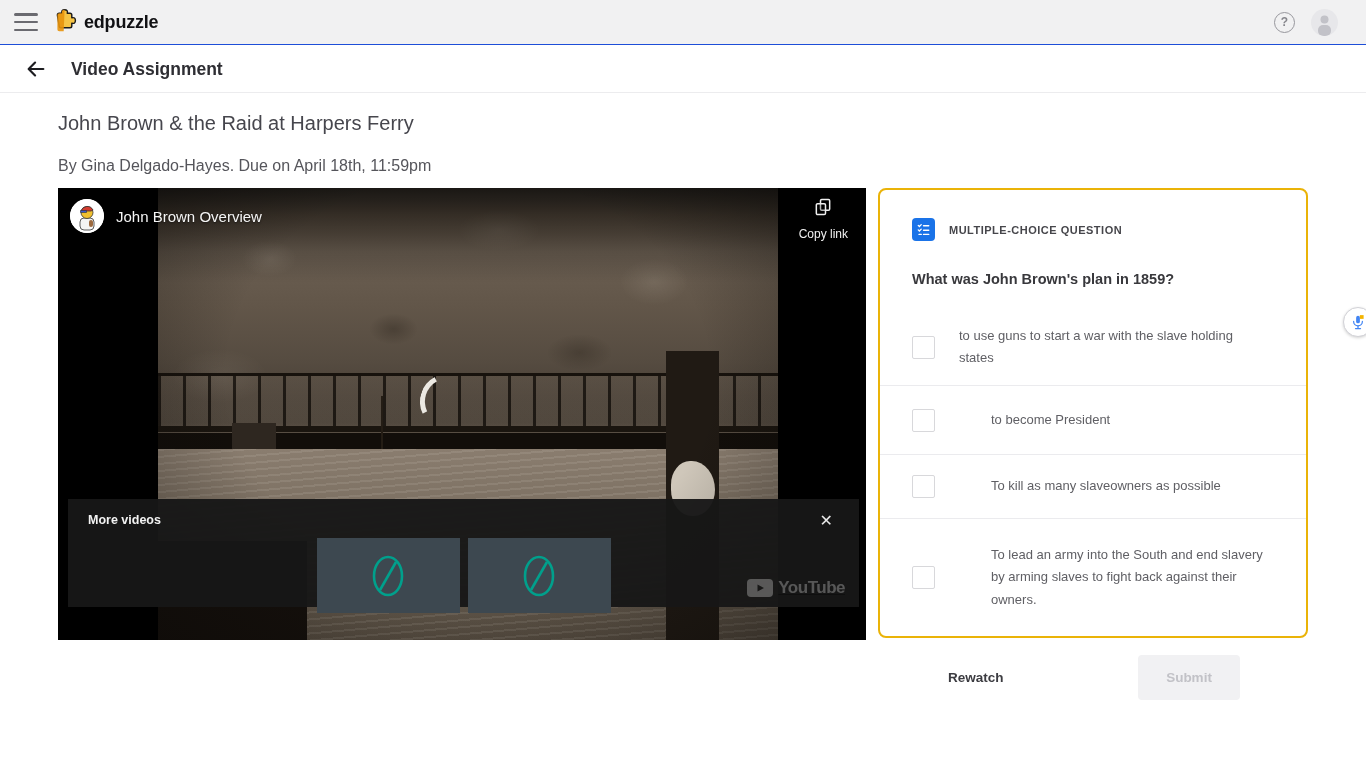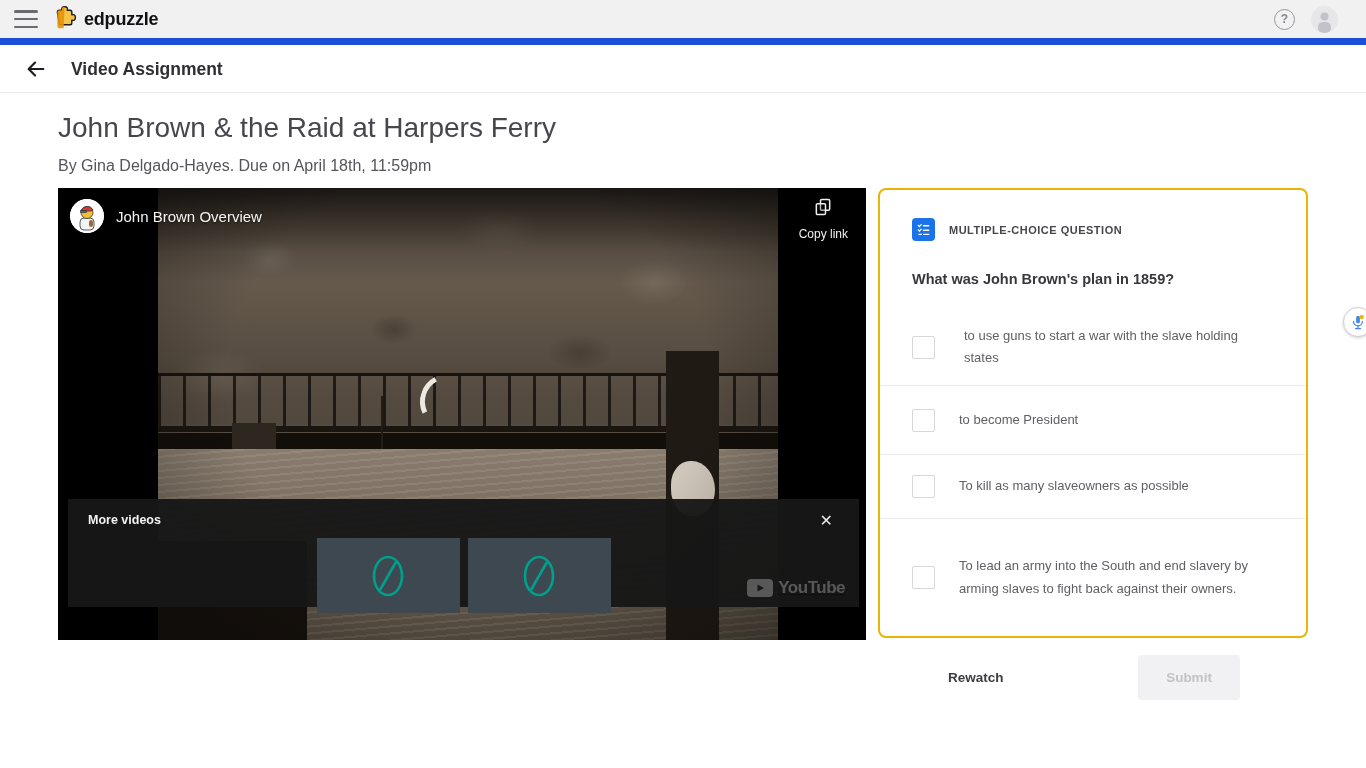--- a/index.html
+++ b/index.html
@@ -1,21 +1,21 @@
 <!DOCTYPE html>
 <html><head>
 <meta charset="utf-8">
 <style>
   * { margin:0; padding:0; box-sizing:border-box; }
   body { font-family:"Liberation Sans", sans-serif; background:#fff; }
   .stage { position:relative; width:1366px; height:768px; background:#fff; overflow:hidden; }
 
   
   .topbar { position:absolute; left:0; top:0; width:1366px; height:45px;
-            background:#f1f1f2; border-bottom:7px solid #1d4ed8;
+            background:#f1f1f2; border-bottom:1px solid #1d4ed8;
             display:flex; align-items:center; }
   .hamburger { width:24px; height:18px; margin-left:14px; display:flex; flex-direction:column;
                justify-content:space-between; cursor:pointer; }
   .hamburger span { display:block; height:2.5px; background:#6a6a70; border-radius:2px; }
   .brand { display:flex; align-items:center; margin-left:14px; }
   .brand-text { font-size:18px; font-weight:700; color:#111114; letter-spacing:-0.2px; margin-left:5px; }
   .topbar-right { margin-left:auto; display:flex; align-items:center; gap:16px; margin-right:28px; }
   .help-circle { width:21px; height:21px; border:1.5px solid #97979d; border-radius:50%;
                  display:flex; align-items:center; justify-content:center;
                  color:#86868c; font-size:12px; font-weight:700; }
@@ -23,21 +23,21 @@
             display:flex; align-items:flex-end; justify-content:center; overflow:hidden; }
 
   
   .subheader { position:absolute; left:0; top:46px; width:1366px; height:47px; background:#fff;
                border-bottom:1px solid #ececee; display:flex; align-items:center; }
   .back-btn { margin-left:24px; width:24px; height:24px; display:flex; align-items:center;
               justify-content:center; cursor:pointer; }
   .subheader-title { margin-left:23px; font-size:17.5px; font-weight:700; color:#2e2e33; }
 
   
-  .assignment-title { position:absolute; left:58px; top:112px; font-size:28px; font-weight:400;
+  .assignment-title { position:absolute; left:58px; top:112px; font-size:20px; font-weight:400;
                       color:#46464d; }
   .assignment-byline { position:absolute; left:58px; top:157px; font-size:16px; color:#55555b; }
 
   
   .player { position:absolute; left:58px; top:188px; width:808px; height:452px; background:#000; }
   .video-content { position:absolute; left:100px; top:0; width:620px; height:452px; overflow:hidden; }
   .photo { position:absolute; inset:0;
     background:linear-gradient(180deg,#3a342d 0%,#574b3e 6%,#6b5f52 14%,#625649 26%,#564c41 38%,
                #4a4138 46%,#463e35 52%,#776a5d 58%,#837568 66%,#7b6e61 76%,#6b5f53 88%,#5c5145 100%); }
   .hill-texture { position:absolute; left:0; top:0; width:100%; height:52%; opacity:.55;
@@ -101,22 +101,22 @@
           overflow:hidden; }
   .card-head { padding:28px 32px 0 32px; }
   .type-row { display:flex; align-items:center; }
   .mc-icon { width:23px; height:23px; background:#1a73e8; border-radius:4px; display:flex;
              align-items:center; justify-content:center; }
   .type-label { margin-left:14px; font-size:11px; font-weight:600; color:#46464b;
                 letter-spacing:.5px; }
   .question-text { margin-top:30px; font-size:14.5px; font-weight:700; color:#38383c; }
   .options { flex:1; display:flex; flex-direction:column; margin-top:22px; }
   .option { display:flex; align-items:center; padding:0 30px 0 32px; cursor:pointer; }
-  .option + .option { border-top:1px solid #ebebee; }
-  .option-1 { height:76px;justify-content:space-between; } .option-2 { height:69px; } .option-3 { height:64px; } .option-4 { flex:1; }
+  .option + .option { border-top:1px solid #ebebee;gap:32px; }
+  .option-1 { height:76px; } .option-2 { height:69px; } .option-3 { height:64px; } .option-4 { flex:1; }
   .checkbox { width:23px; height:23px; border:1.5px solid #d8d8db; border-radius:2px;
               background:#fff; flex:0 0 auto; }
   .option-label { margin-left:24px; font-size:13px; color:#5f5f64; line-height:1.7; max-width:312px; }
 
   
   .actions { position:absolute; left:878px; top:655px; width:430px; height:45px; display:flex;
              align-items:center; justify-content:space-between; padding-left:70px; padding-right:68px; }
   .rewatch-btn { font-size:13.5px; font-weight:700; color:#3c3c41; background:none; border:none;
                  cursor:pointer; font-family:inherit; }
   .submit-btn { width:102px; height:45px; background:#f1f1f3; border:none; border-radius:4px;

